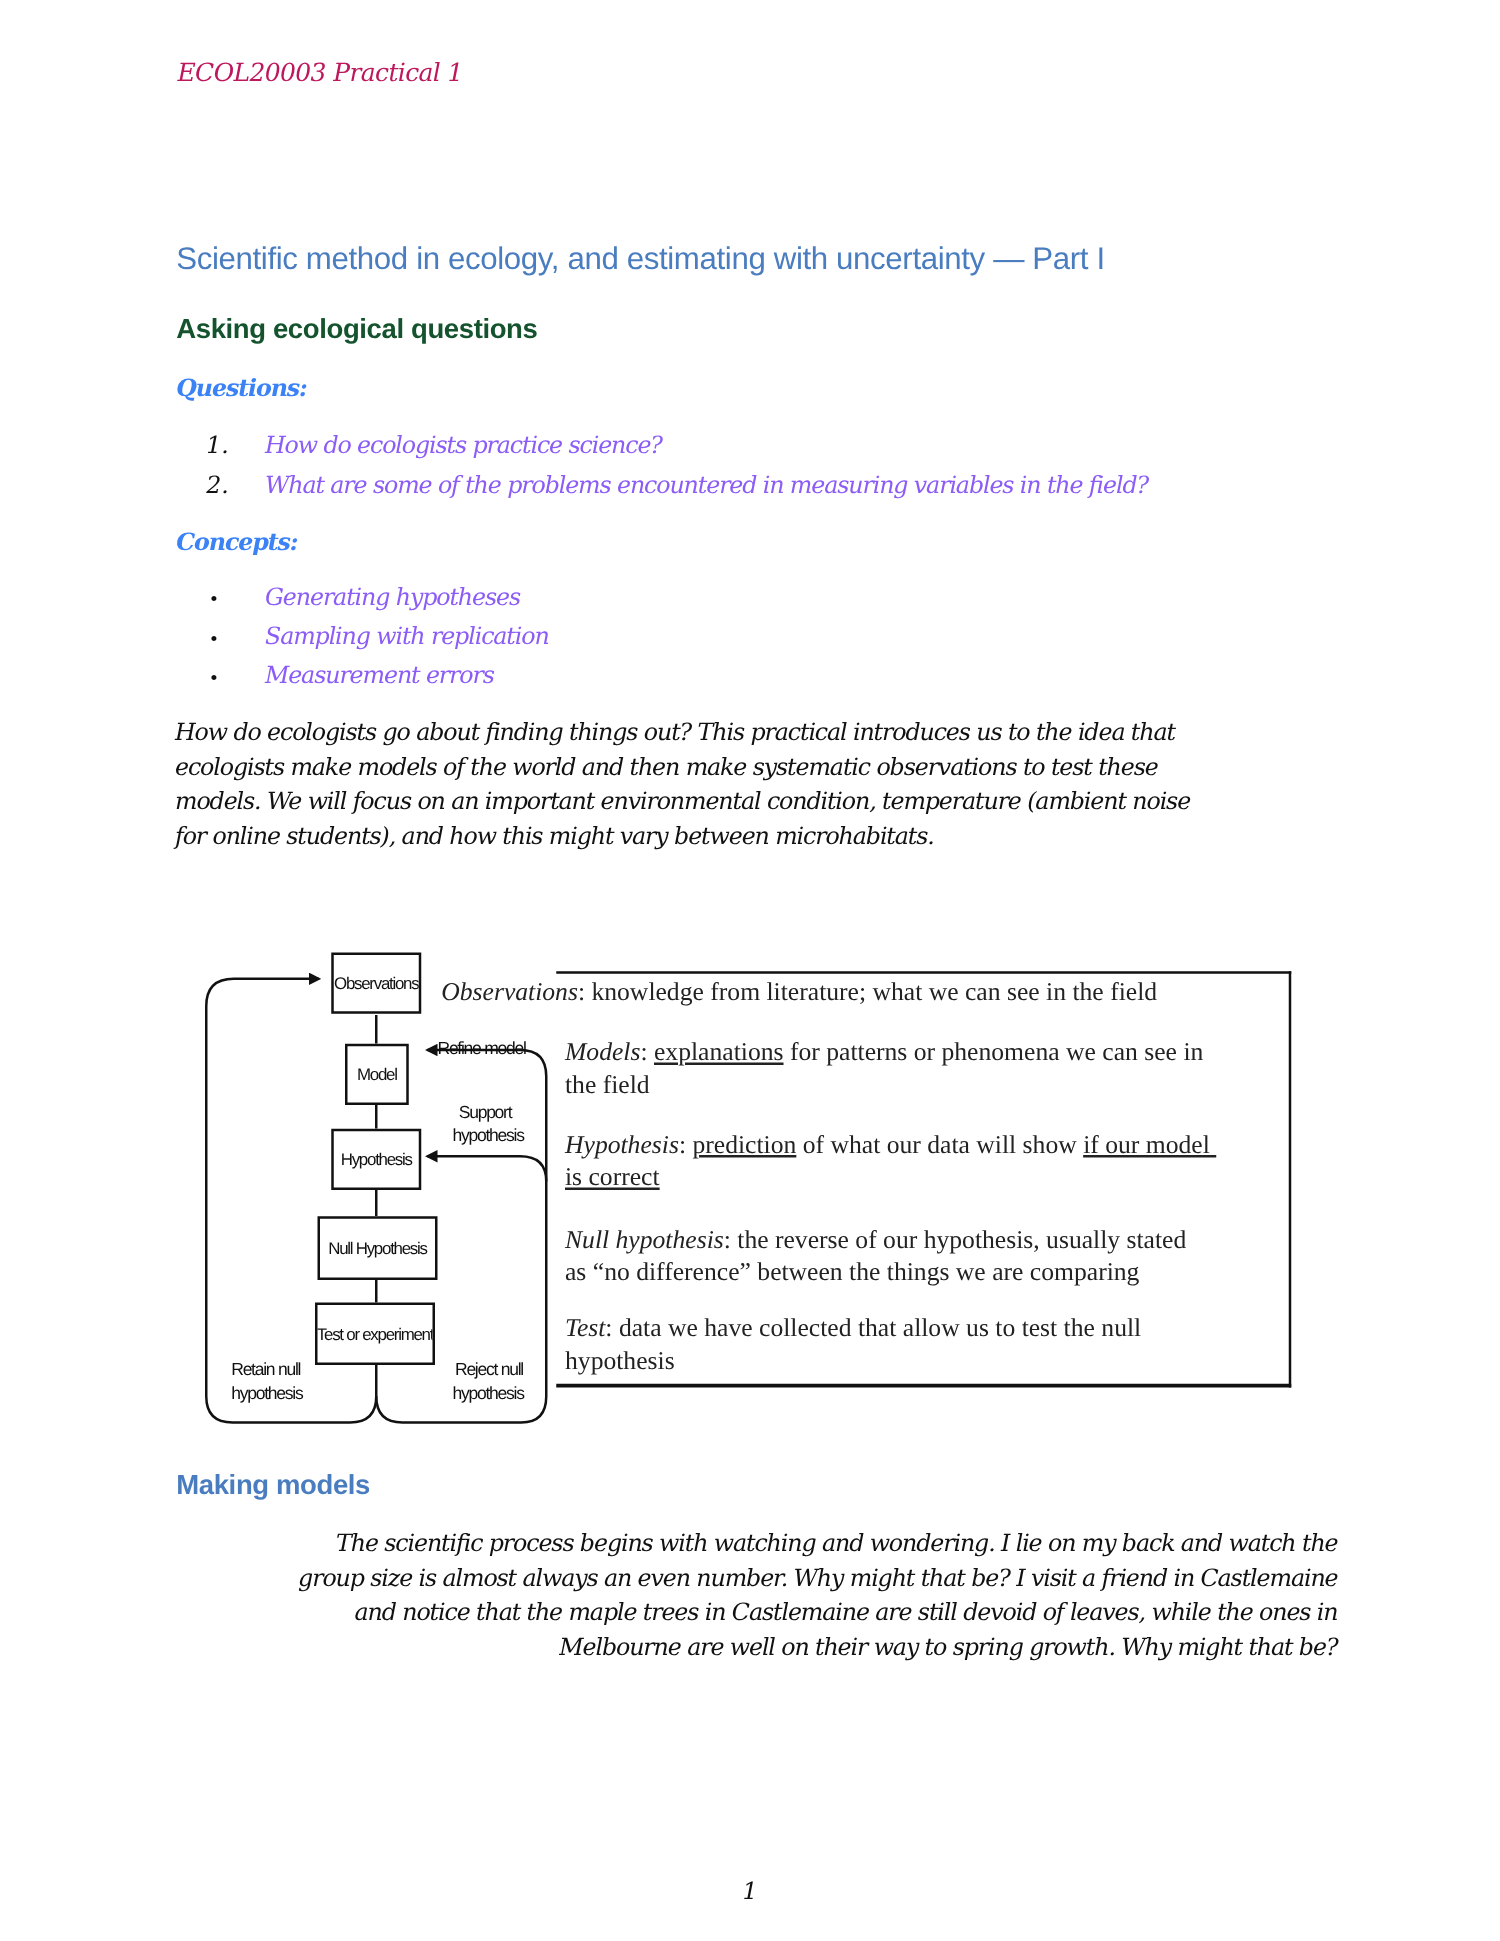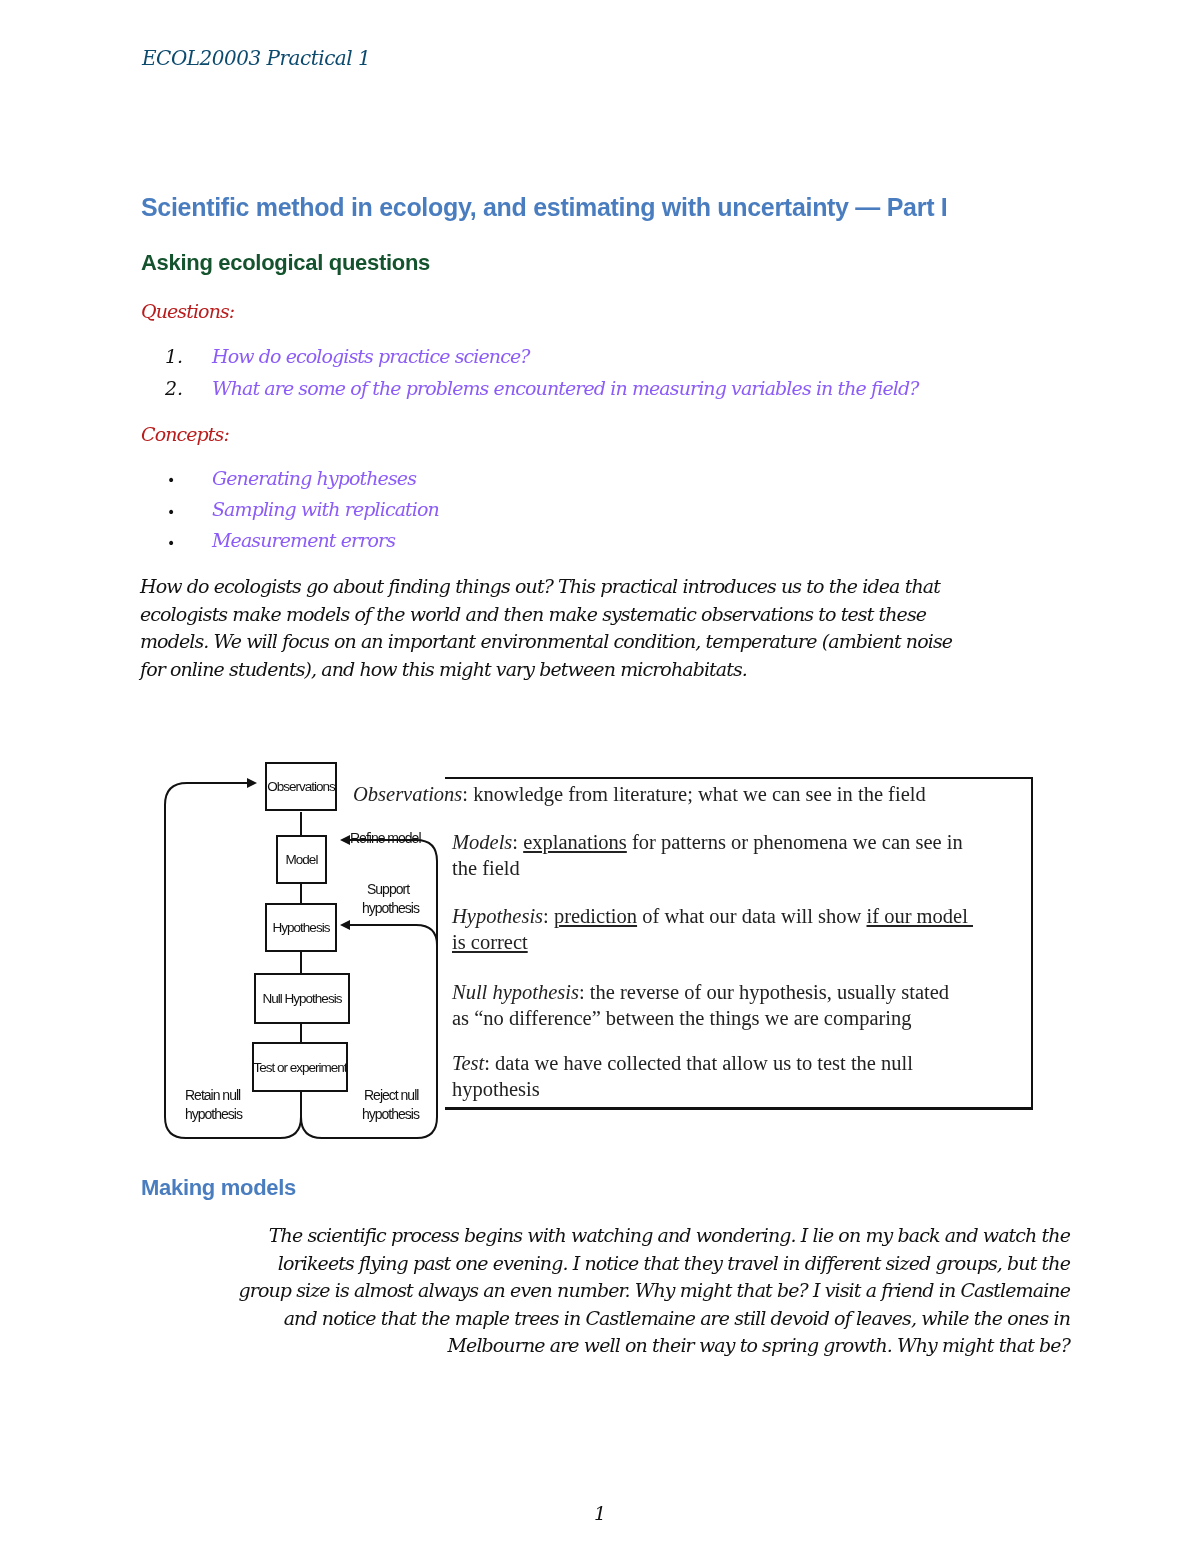--- a/index.html
+++ b/index.html
@@ -1,22 +1,22 @@
 <!DOCTYPE html>
 <html><head>
 <meta charset="utf-8">
 <style>
   html, body { margin: 0; padding: 0; background: #ffffff; }
   body { width: 1200px; height: 1553px; position: relative; overflow: hidden; color: #111; }
   .abs { position: absolute; }
-  .header { left: 142px; top: 46px; font-size: 20px; font-family: "DejaVu Serif", serif; font-style: italic; color: #0c4a6e; letter-spacing: -0.5px; }
-  .h1 { left: 141px; top: 193px; font-family: "Liberation Sans", sans-serif; font-weight: bold; font-size: 25px; color: #4a7dbf; letter-spacing: -0.3px; }
+  .header { left: 142px; top: 46px; font-size: 20px; font-family: "DejaVu Serif", serif; font-style: italic; color: #be185d; letter-spacing: -0.5px; }
+  .h1 { left: 141px; top: 193px; font-family: "Liberation Sans", sans-serif; font-weight: normal; font-size: 25px; color: #4a7dbf; letter-spacing: -0.3px; }
   .h2 { left: 141px; top: 250px; font-family: "Liberation Sans", sans-serif; font-weight: bold; font-size: 22px; color: #14532d; letter-spacing: -0.3px; }
   .h2b { left: 141px; top: 1175px; font-family: "Liberation Sans", sans-serif; font-weight: bold; font-size: 22px; color: #4a7dbf; letter-spacing: -0.3px; }
-  .label { font-family: "DejaVu Serif", serif; font-style: italic; font-size: 19px; letter-spacing: -0.9px; color: #b91c1c; }
+  .label { font-family: "DejaVu Serif", serif; font-style: italic; font-size: 19px; letter-spacing: -0.9px; color: #3b82f6; font-weight: bold; }
   .item { font-family: "DejaVu Serif", serif; font-style: italic; font-size: 19px; letter-spacing: -0.9px; color: #8b5cf6; white-space: nowrap; }
   .marker { font-family: "DejaVu Serif", serif; font-style: italic; font-size: 19px; color: #111; }
   .bullet { font-family: "DejaVu Sans", sans-serif; font-size: 14px; color: #111; }
   .para { font-family: "DejaVu Serif", serif; font-style: italic; font-size: 19px; letter-spacing: -0.9px; line-height: 27.5px; color: #111; width: 930px; }
   .para span { display: block; white-space: nowrap; }
   .pagenum { left: 594px; top: 1502px; font-family: "DejaVu Serif", serif; font-style: italic; font-size: 19px; color: #111; }
 
   
   .figure { left: 155px; top: 755px; width: 890px; height: 390px; }
   .defbox { position: absolute; left: 290px; top: 22px; width: 586px; height: 328px; border-top: 2px solid #111; border-right: 2px solid #111; border-bottom: 3px solid #111; }
@@ -110,19 +110,18 @@
   <div class="deftext" style="left:297px; top:250px;">as “no difference” between the things we are comparing</div>
 
   <div class="deftext" style="left:297px; top:295px;"><i>Test</i><span>: data we have collected that allow us to test the null</span></div>
   <div class="deftext" style="left:297px; top:321px;">hypothesis</div>
 </div>
 
 <div class="abs h2b">Making models</div>
 
 <div class="abs para" style="left:140px; top:1222px;text-align:right;">
   <span>The scientific process begins with watching and wondering. I lie on my back and watch the</span>
-  <span>lorikeets flying past one evening. I notice that they travel in different sized groups, but the</span>
   <span>group size is almost always an even number. Why might that be? I visit a friend in Castlemaine</span>
   <span>and notice that the maple trees in Castlemaine are still devoid of leaves, while the ones in</span>
   <span>Melbourne are well on their way to spring growth. Why might that be?</span>
 </div>
 
 <div class="abs pagenum">1</div>
 
 </body></html>

